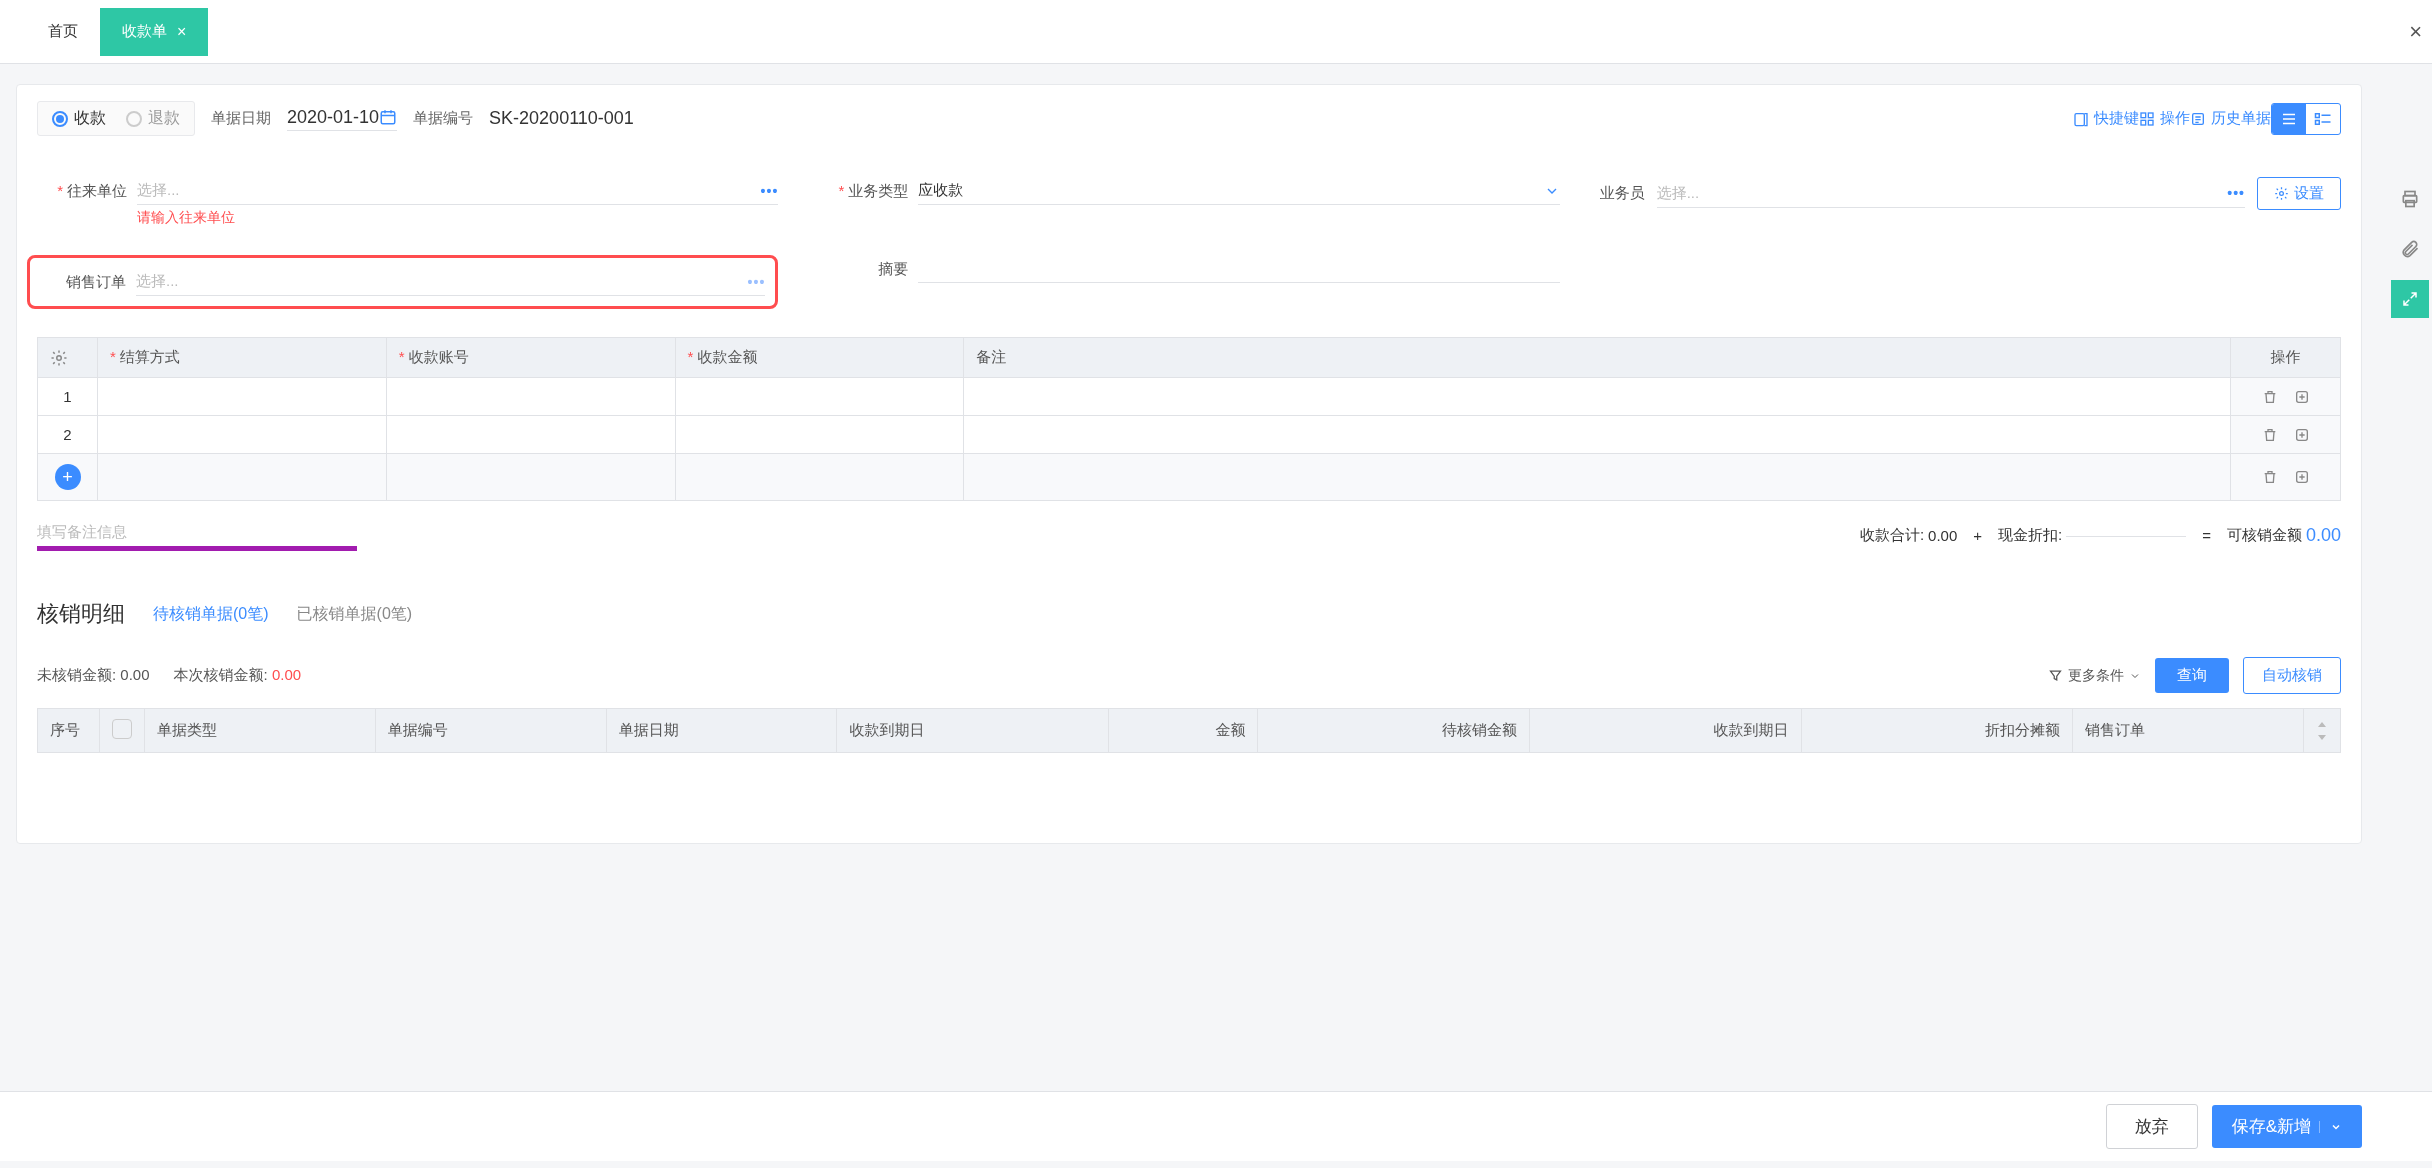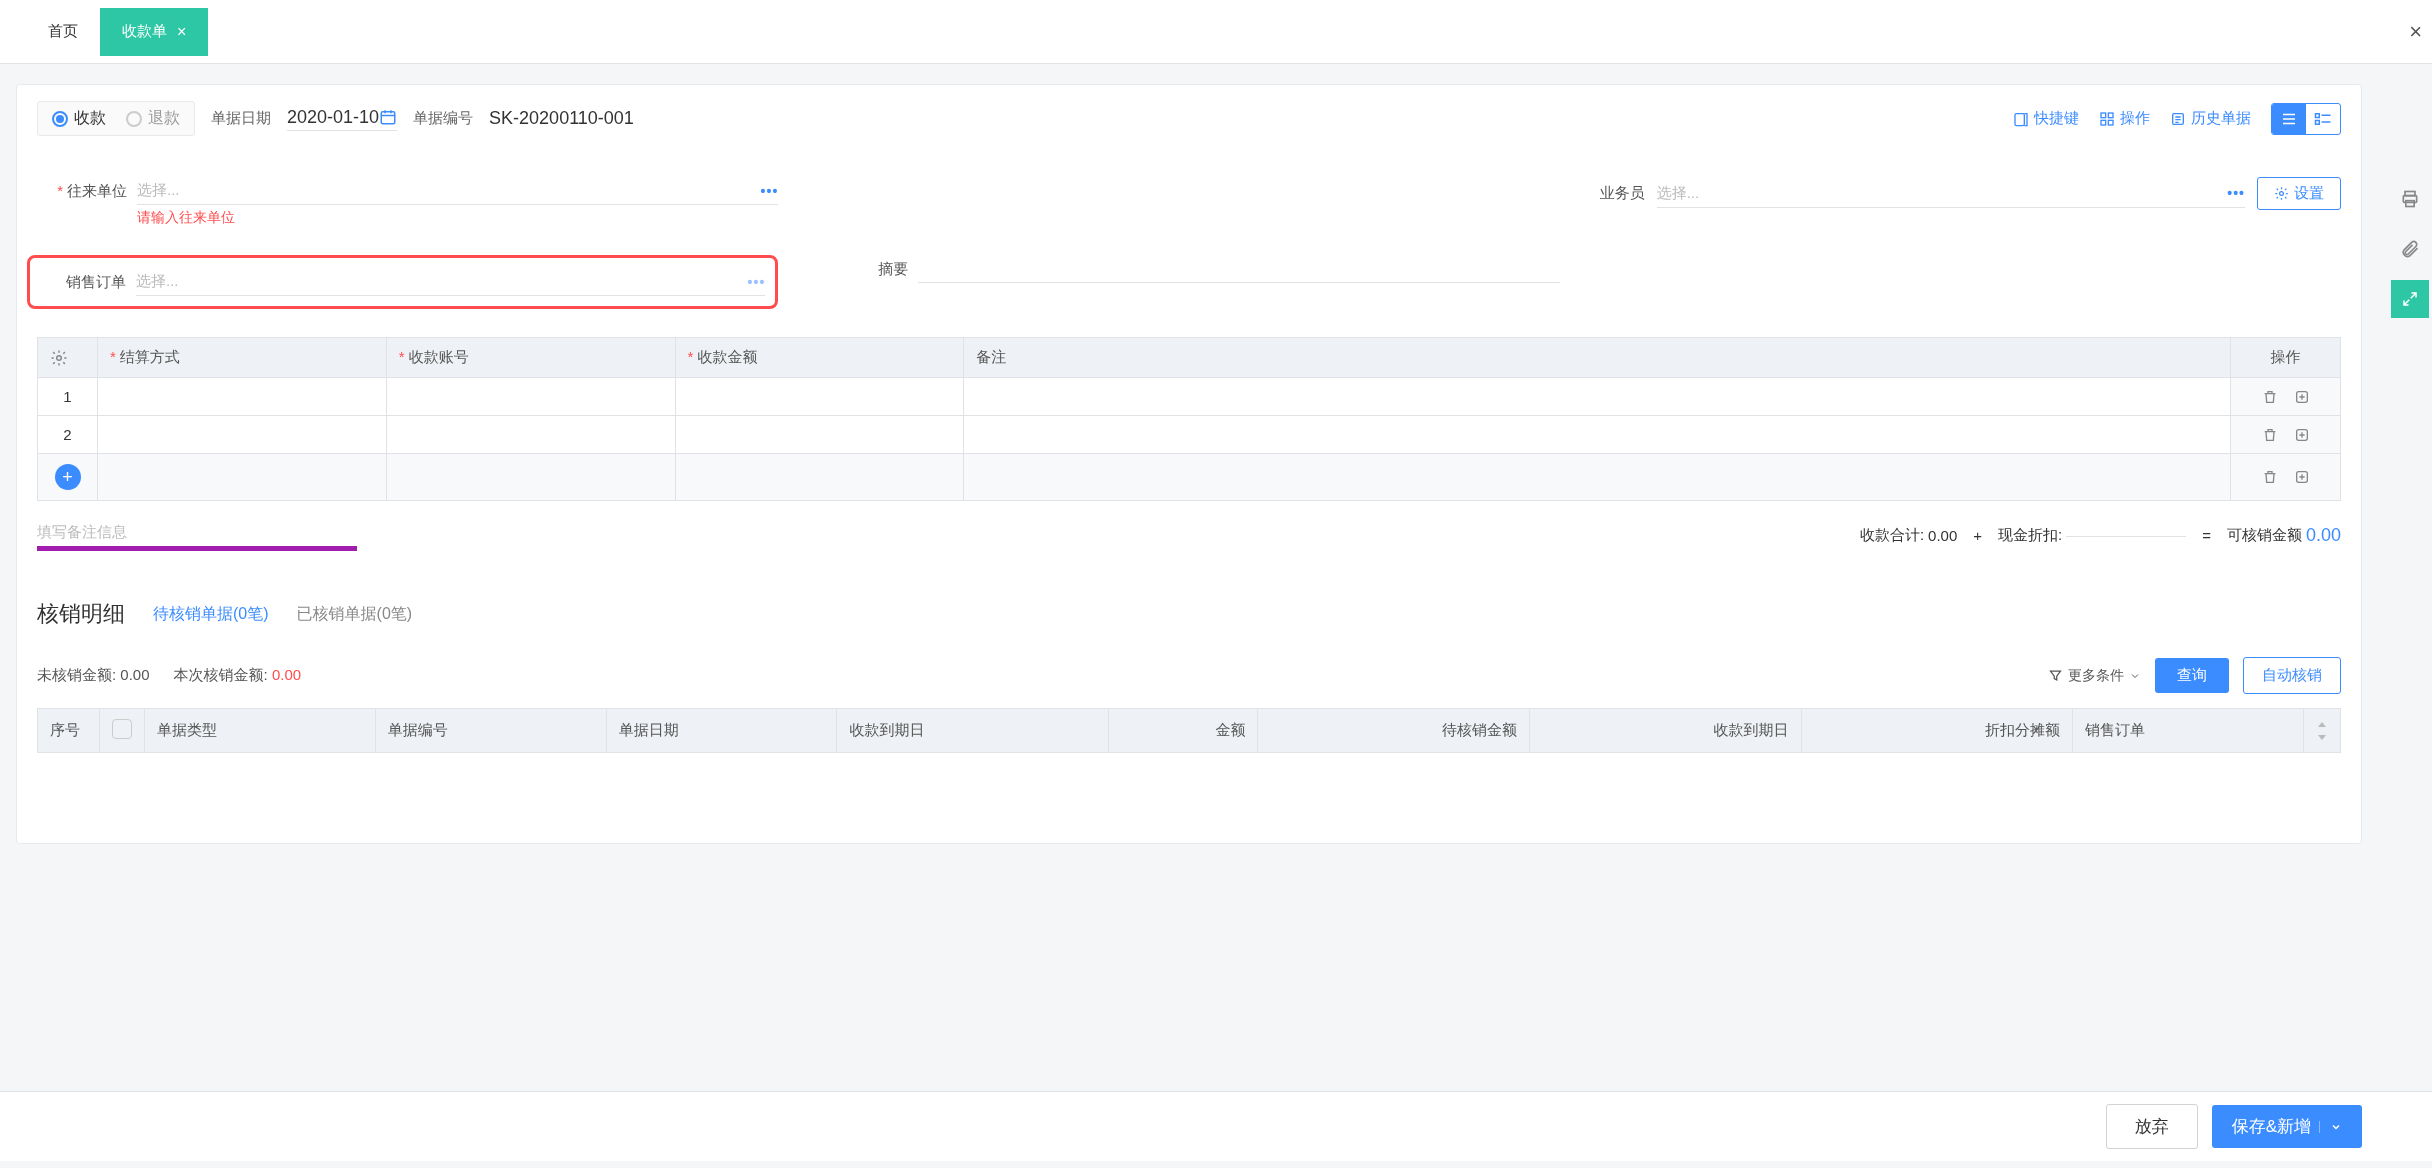--- a/index.html
+++ b/index.html
@@ -103,21 +103,21 @@
     .date-input {
       display: flex;
       align-items: center;
       gap: 0;
       border-bottom: 1px solid #e0e2e6;
       padding-bottom: 2px;
     }
     .calendar-icon { color: #3b8cff; font-size: 18px; cursor: pointer; }
 
     .spacer { flex: 1; }
-    .toolbar-right { display: flex; align-items: center; gap: 20px; }
+    .toolbar-right { display: flex; align-items: center; }
     .tool-link {
       display: flex; align-items: center; gap: 5px;
       color: #3b8cff; cursor: pointer; font-size: 15px;
     }
     .tool-link .ico { font-size: 16px; }
     .view-toggle {
       display: flex;
       border: 1px solid #3b8cff;
       border-radius: 3px;
       overflow: hidden;
@@ -457,20 +457,31 @@
       <div class="form-field">
         <span class="field-label req">往来单位</span>
         <div class="field-input">
           <span class="placeholder">选择...</span>
           <span class="field-more">•••</span>
         </div>
       </div>
       <div class="field-error">请输入往来单位</div>
     </div>
 
+    <div class="form-field">
+      <span class="field-label req">业务类型</span>
+      <div class="field-input">
+        <span class="value">应收款</span>
+        <span class="field-chevron">
+          <svg width="16" height="16" viewBox="0 0 24 24" fill="none" stroke="#3b8cff" stroke-width="2">
+              <path d="M6 9l6 6 6-6"></path>
+            </svg>
+        </span>
+      </div>
+    </div>
 
     <div class="form-row-3">
       <span class="field-label" style="width:auto">业务员</span>
       <div class="field-input" style="flex:1">
         <span class="placeholder">选择...</span>
         <span class="field-more">•••</span>
       </div>
       <button class="settings-btn">
         <span>
           <svg width="15" height="15" viewBox="0 0 24 24" fill="none" stroke="#3b8cff" stroke-width="2">

